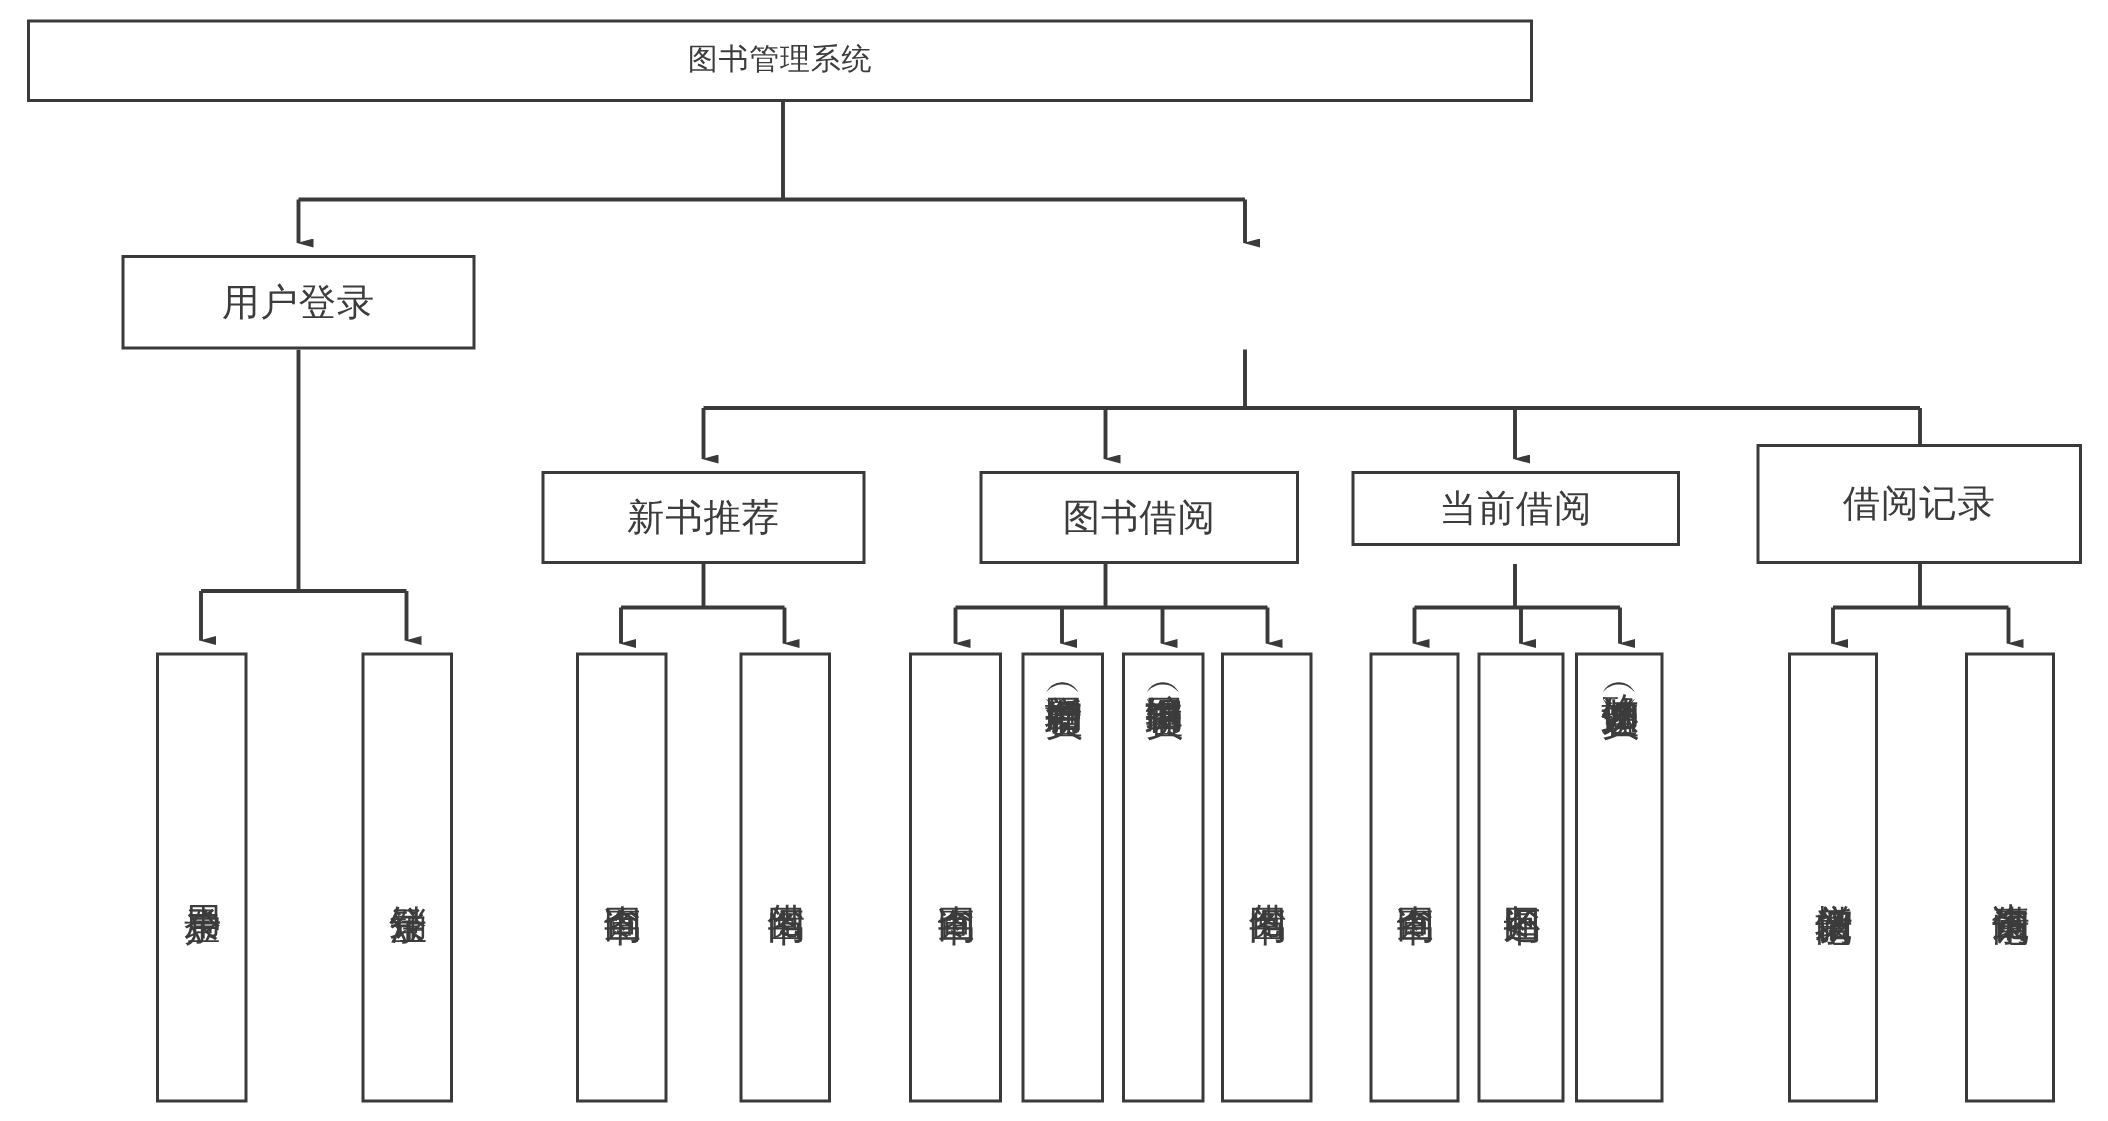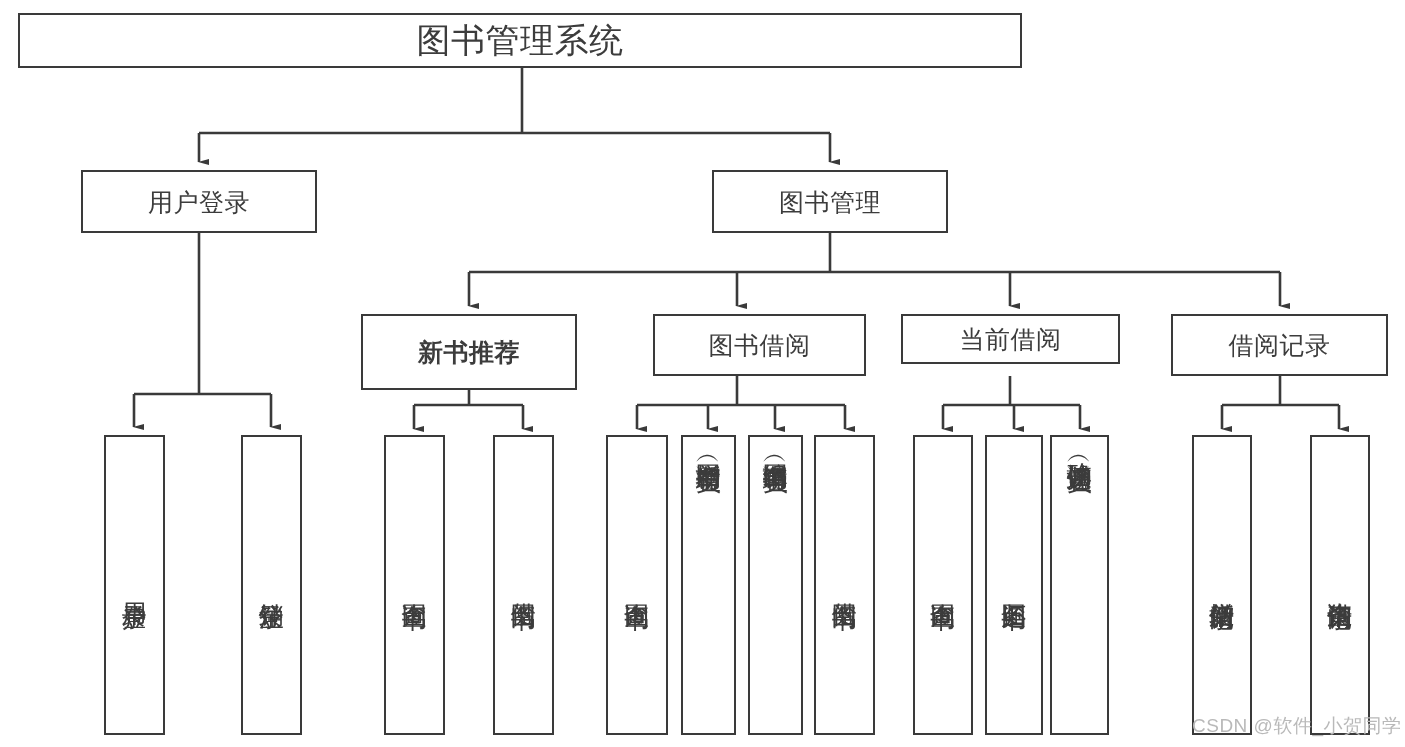--- a/index.html
+++ b/index.html
@@ -42,21 +42,21 @@
     line-height: 1.12;
     color: #3c3c3c;
   }
   
   .node.horiz .label {
     font-size: 25px;
     letter-spacing: 0.5px;
     white-space: nowrap;
   }
   .node.root .label {
-    font-size: 34px;
+    font-size: 20px;
   }
   
   .node.vert {
     align-items: flex-start;
     padding-top: 0;
   }
   .node.vert .label {
     writing-mode: vertical-rl;
     text-orientation: upright;
     font-size: 25px;
@@ -138,34 +138,31 @@
     </g>
   </svg>
 
   <div class="node horiz root" style="left:18px; top:13px; width:1004px; height:55px;">
     <span class="label">图书管理系统</span>
   </div>
 
   <div class="node horiz" style="left:81px; top:170px; width:236px; height:63px;">
     <span class="label">用户登录</span>
   </div>
-  <div class="node horiz" style="left:712px; top:170px; width:236px; height:63px;">
-    <span class="label">图书管理</span>
-  </div>
-
-  <div class="node horiz" style="left:361px; top:314px; width:216px; height:76px;font-weight:bold;">
+
+  <div class="node horiz" style="left:361px; top:314px; width:216px; height:62px;">
     <span class="label">新书推荐</span>
   </div>
   <div class="node horiz" style="left:653px; top:314px; width:213px; height:62px;">
     <span class="label">图书借阅</span>
   </div>
   <div class="node horiz" style="left:901px; top:314px; width:219px; height:50px;">
     <span class="label">当前借阅</span>
   </div>
-  <div class="node horiz" style="left:1171px; top:314px; width:217px; height:62px;">
+  <div class="node horiz" style="left:1171px; top:296px; width:217px; height:80px;">
     <span class="label">借阅记录</span>
   </div>
 
   <div class="node vert" style="left:104px; top:435px; width:61px; height:300px;">
     <span class="label">用户登录</span>
   </div>
   <div class="node vert" style="left:241px; top:435px; width:61px; height:300px;">
     <span class="label">注销登录</span>
   </div>
 
@@ -199,15 +196,14 @@
     <span class="label">确认归还（管理员）</span>
   </div>
 
   <div class="node vert" style="left:1192px; top:435px; width:60px; height:300px;">
     <span class="label">新增借阅记录</span>
   </div>
   <div class="node vert" style="left:1310px; top:435px; width:60px; height:300px;">
     <span class="label">查询借阅记录</span>
   </div>
 
-  <div id="watermark">CSDN @软件_小贺同学</div>
 
 </div>
 
 </body></html>

